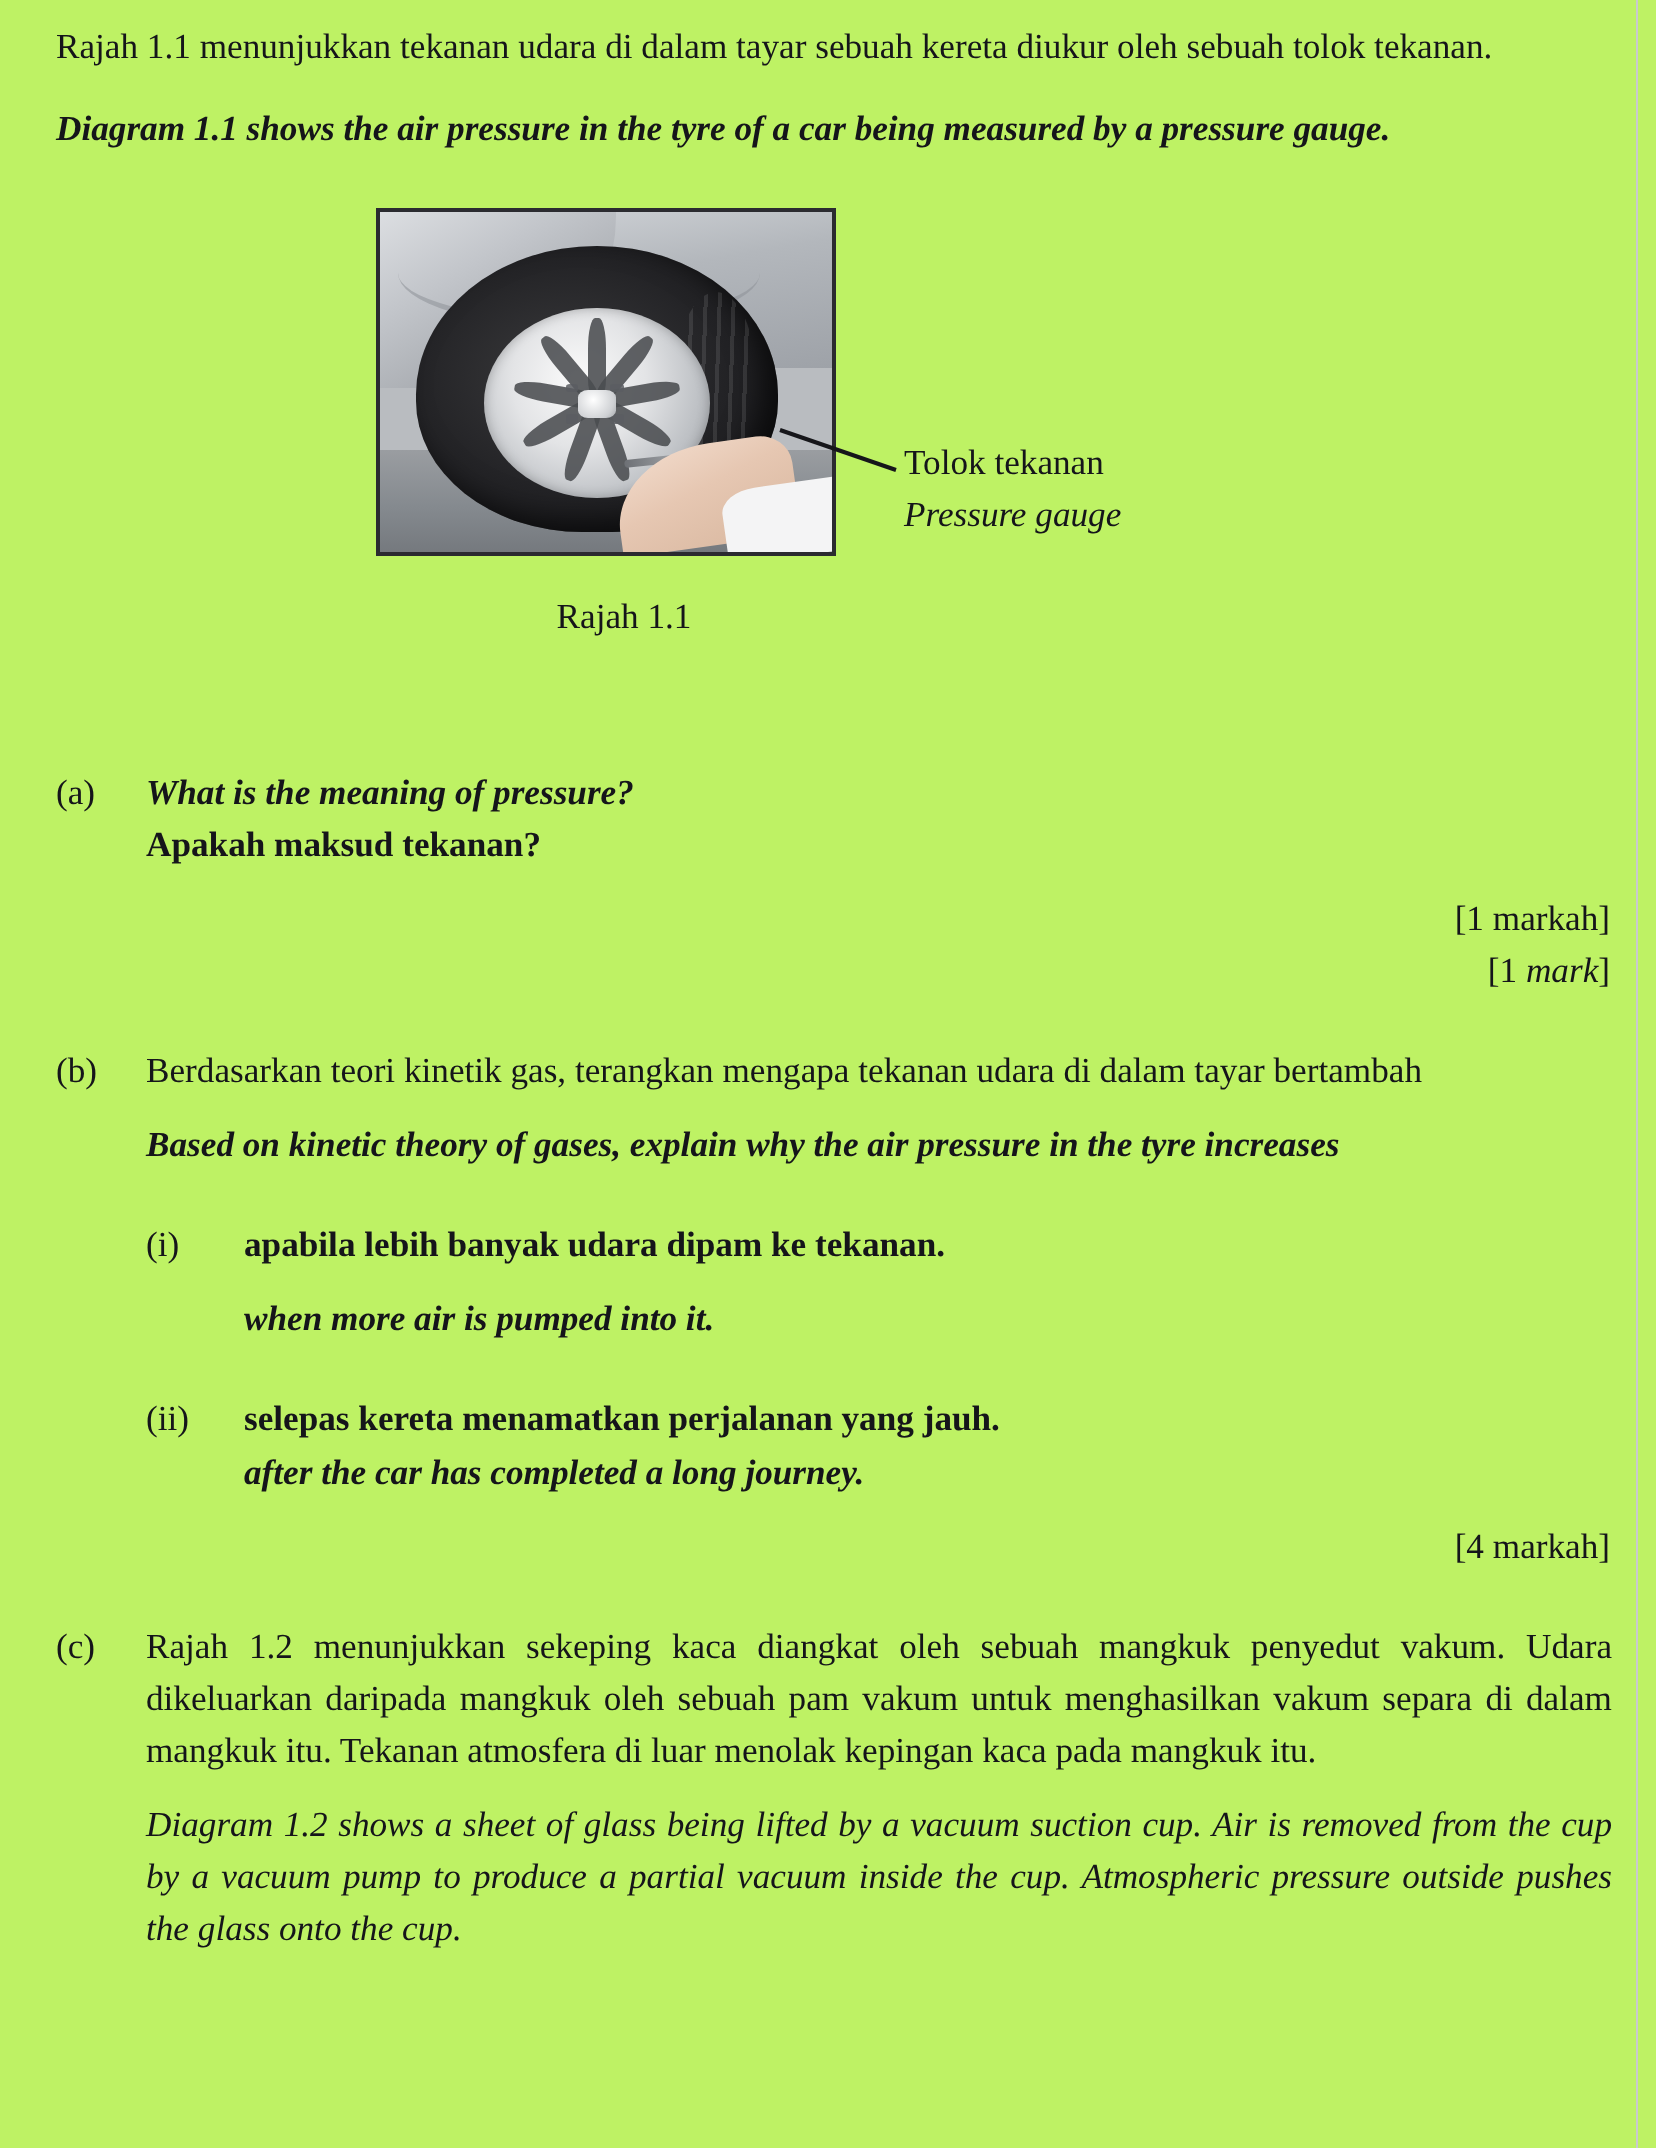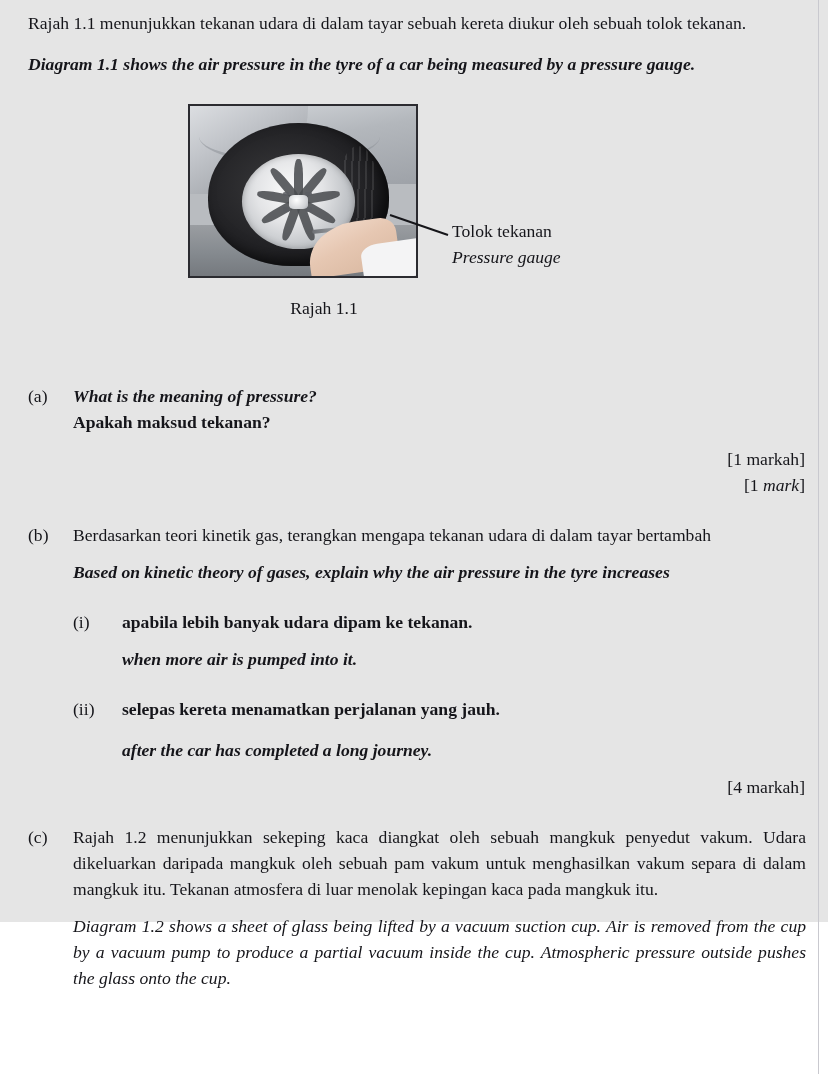--- a/index.html
+++ b/index.html
@@ -12,22 +12,22 @@
     width: 828px;
     height: 1074px;
     overflow: hidden;
     font-family: "Liberation Serif", "DejaVu Serif", serif;
     color: #15151a;
     position: relative;
   }
   .page {
     position: relative;
     width: 828px;
-    height: 922px;
-    background: #e5e5e5;
+    height: 1074px;
+    background: #bef264;
     box-sizing: border-box;
   }
   
   .scan-edge {
     position: absolute;
     top: 0;
     left: 818px;
     width: 1px;
     height: 1074px;
     background: #c9c9cf;
@@ -160,21 +160,21 @@
     left: 424px;
     top: 119px;
     font-size: 17.6px;
     line-height: 26px;
     white-space: nowrap;
   }
   .callout .it { font-style: italic; }
 
   .fig-caption {
     position: absolute;
-    left: 16px;
+    left: 4px;
     top: 196px;
     width: 560px;
     text-align: center;
     font-size: 17.6px;
     line-height: 26px;
   }
   .fig-caption .cap-it { font-style: italic; }
 
   
   .qpart {
@@ -282,21 +282,21 @@
 
     <div class="subpart" style="margin-top:24px">
       <span class="sublabel">(i)</span>
       <p class="para nonjust">apabila lebih banyak udara dipam ke tekanan.</p>
       <p class="para it nonjust" style="margin-top:11px">when more air is pumped into it.</p>
     </div>
 
     <div class="subpart" style="margin-top:24px">
       <span class="sublabel">(ii)</span>
       <p class="para nonjust">selepas kereta menamatkan perjalanan yang jauh.</p>
-      <p class="para it nonjust" style="margin-top:15px">after the car has completed a long journey.</p>
+      <p class="para it nonjust" style="margin-top:1px">after the car has completed a long journey.</p>
     </div>
 
     <div class="marks" style="margin-top:11px">[4 markah]</div>
 
     <div class="qpart" style="margin-top:24px">
       <span class="qlabel">(c)</span>
       <p class="para">Rajah 1.2 menunjukkan sekeping kaca diangkat oleh sebuah mangkuk penyedut vakum. Udara dikeluarkan daripada mangkuk oleh sebuah pam vakum untuk menghasilkan vakum separa di dalam mangkuk itu. Tekanan atmosfera di luar menolak kepingan kaca pada mangkuk itu.</p>
       <p class="para it" style="margin-top:11px">Diagram 1.2 shows a sheet of glass being lifted by a vacuum suction cup.  Air is removed from the cup by a vacuum pump to produce a partial vacuum inside the cup. Atmospheric pressure outside pushes the glass onto the cup.</p>
     </div>
 

